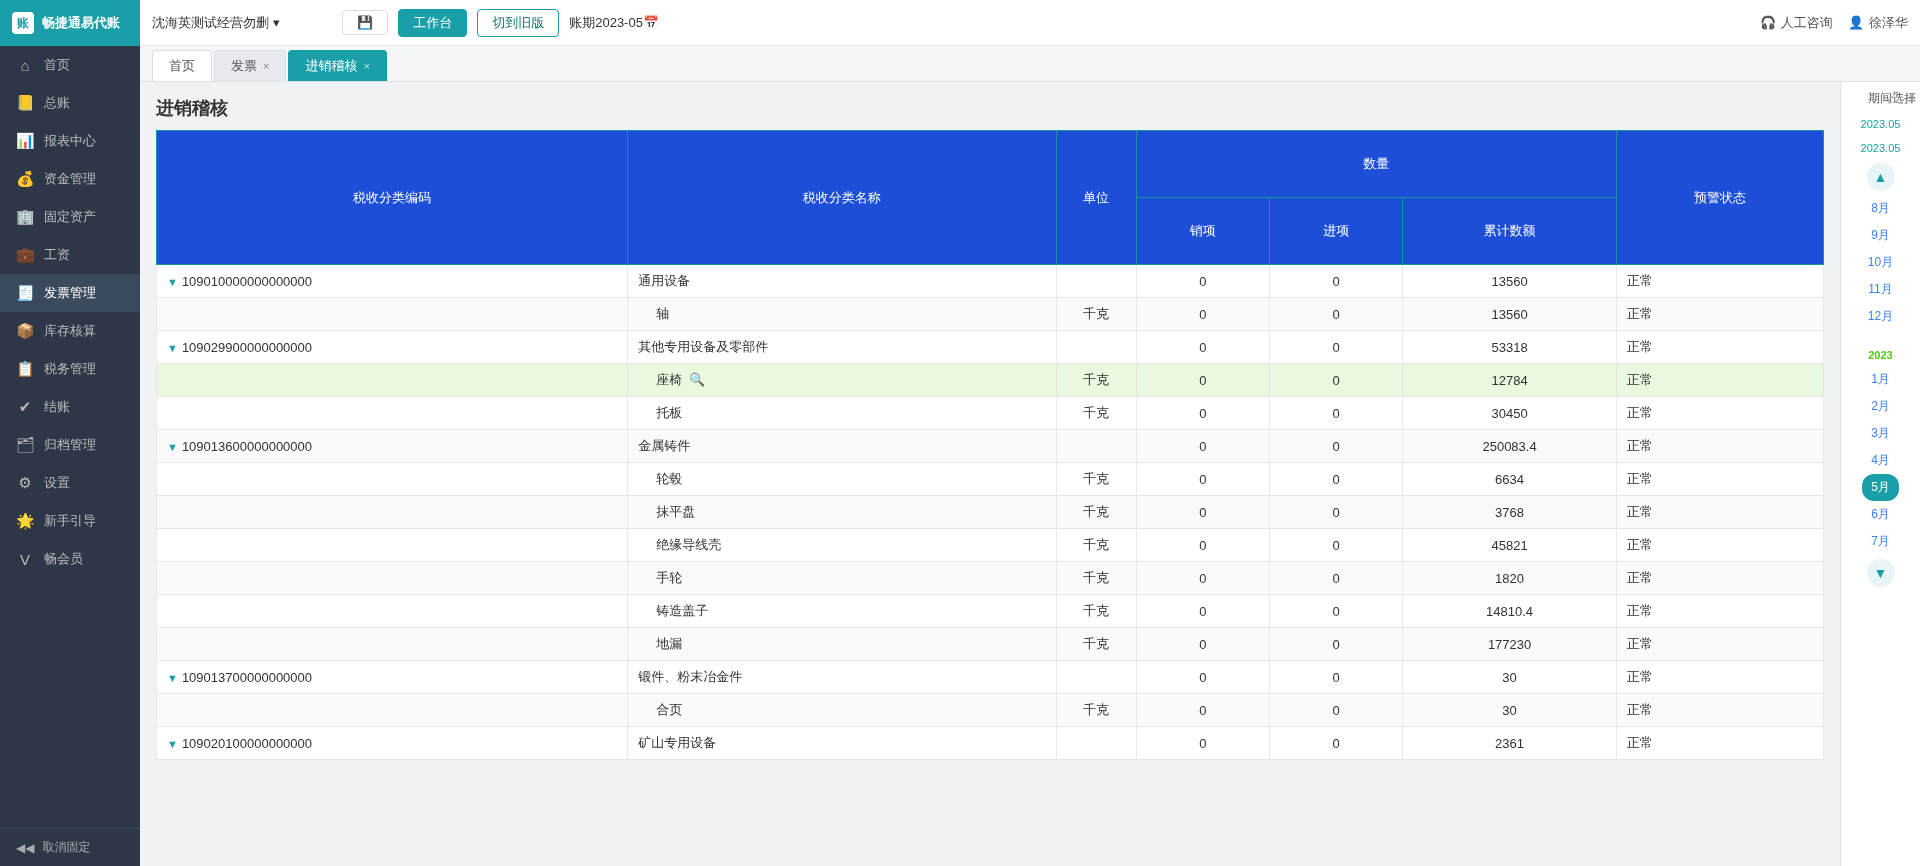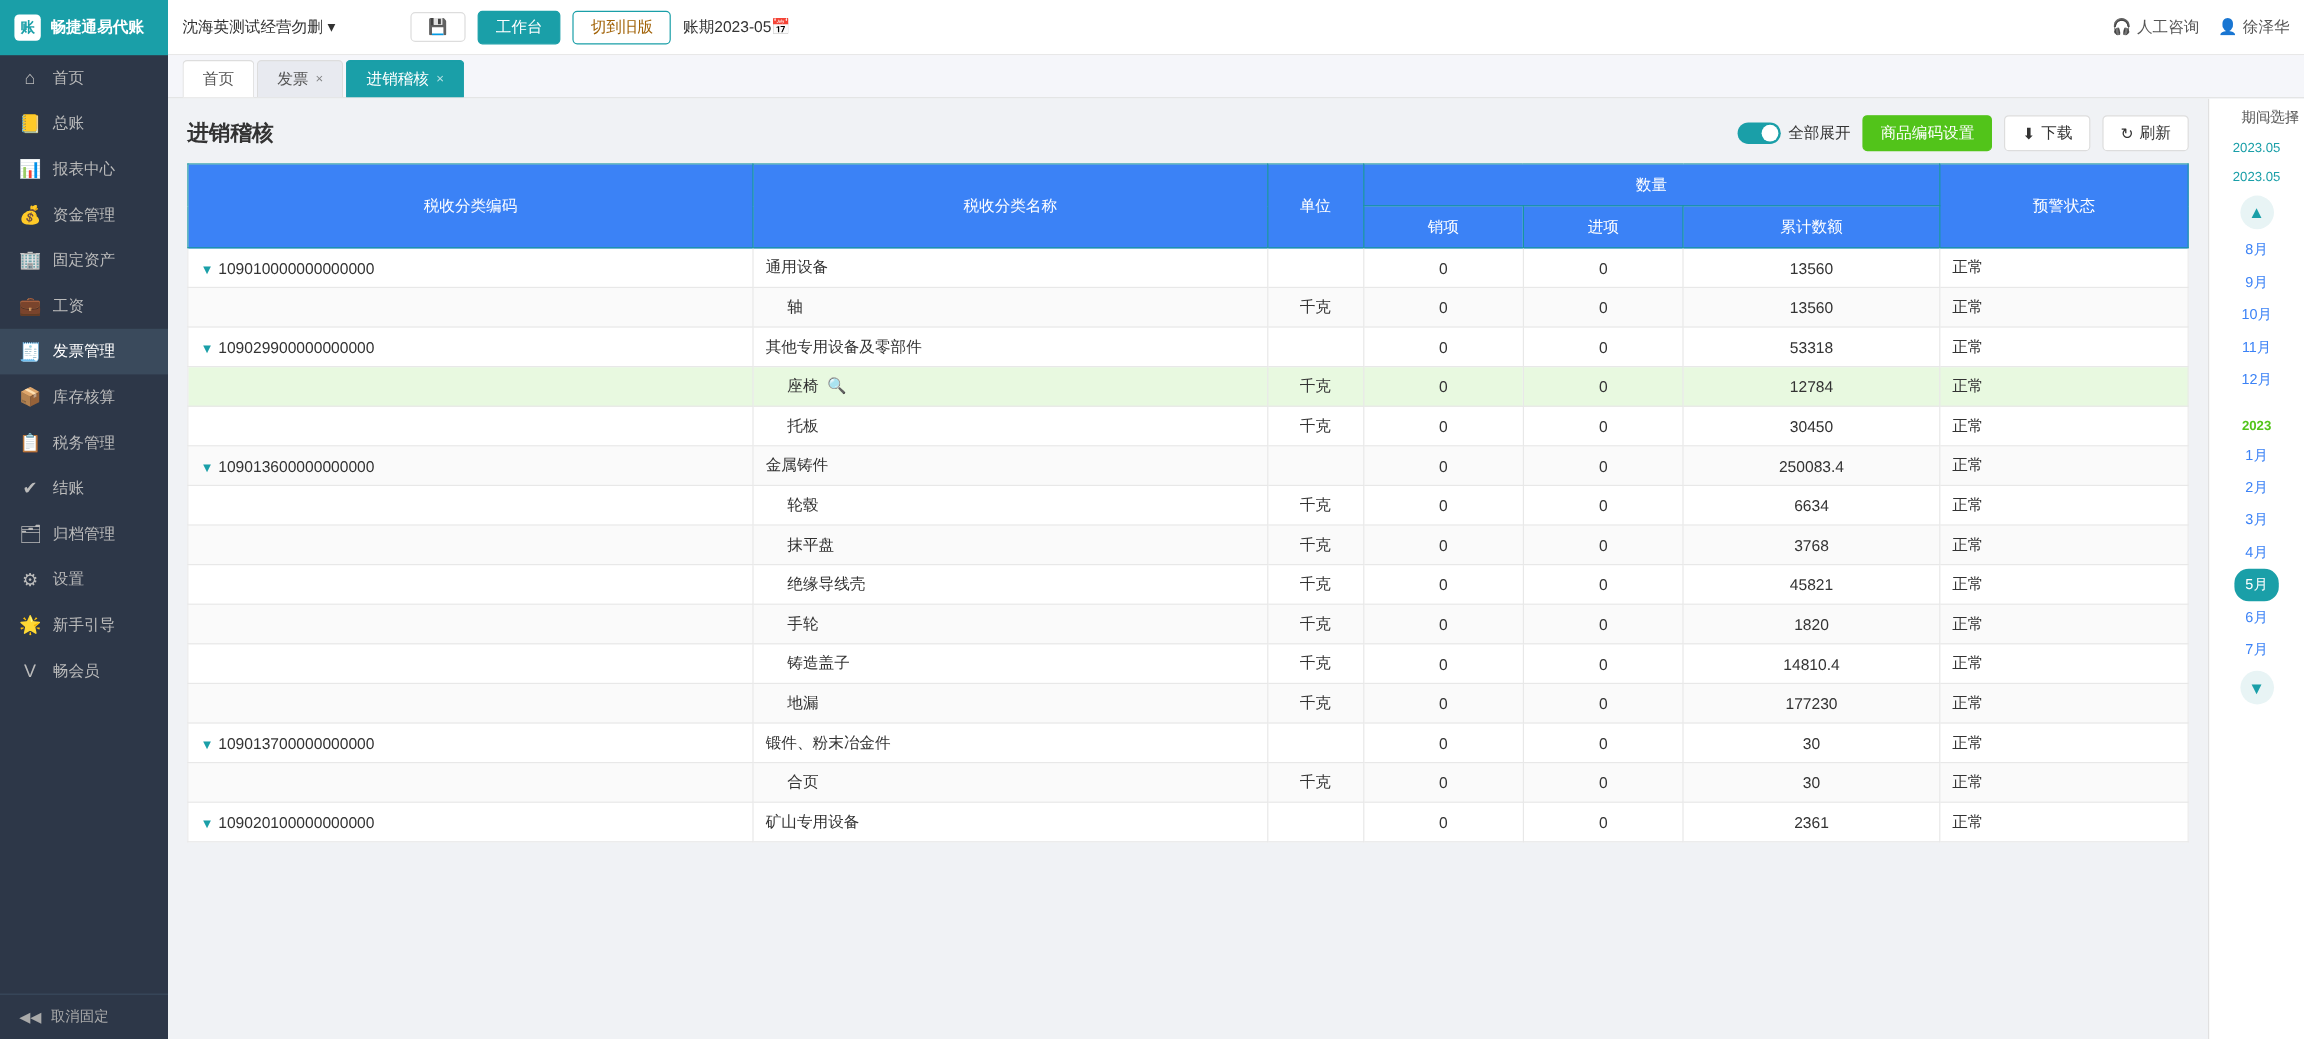--- a/index.html
+++ b/index.html
@@ -95,21 +95,21 @@
       font-size: 13px;
       color: #333;
     }
     .topbar-btn.blue {
       background: #1a9fa8;
       color: #fff;
       border-color: #1a9fa8;
     }
     .topbar-btn.outline-blue {
       background: #fff;
-      color: #a16207;
+      color: #0f766e;
       border-color: #1a9fa8;
     }
     .topbar-period { font-size: 13px; color: #333; display: flex; align-items: center; gap: 0; }
     .topbar-right { margin-left: auto; display: flex; align-items: center; gap: 16px; font-size: 13px; color: #555; }
     .topbar-right-item { display: flex; align-items: center; gap: 4px; cursor: pointer; }
 
     
     .tabs-bar {
       background: #f5f6fa;
       height: 36px;
@@ -215,23 +215,23 @@
     }
 
     
     .data-table {
       width: 100%;
       border-collapse: collapse;
       background: #fff;
       font-size: 13px;
     }
     .data-table th {
-      background: #3b82f6;
+      background: #1d4ed8;
       color: #fff;
-      padding: 8px 10px;
+      padding: 24px 10px;
       text-align: center;
       font-weight: normal;
       border: 1px solid #17959e;
     }
     .data-table td {
       padding: 7px 10px;
       border: 1px solid #e8e8e8;
       color: #333;
     }
     .data-table tr:nth-child(even) td { background: #fafafa; }
@@ -428,35 +428,20 @@
       <span>进销稽核</span>
       <span class="tab-close">×</span>
     </div>
   </div>
 
   <div class="content-area">
     <div class="page-main">
 
       <div class="page-header">
         <h1 class="page-title">进销稽核</h1>
-        <div class="page-header-actions">
-          <div class="toggle-label">
-            <div class="toggle-switch"></div>
-            <span>全部展开</span>
-          </div>
-          <button class="action-btn green">商品编码设置</button>
-          <button class="action-btn">
-            <span>⬇</span>
-            <span>下载</span>
-          </button>
-          <button class="action-btn">
-            <span>↻</span>
-            <span>刷新</span>
-          </button>
-        </div>
       </div>
 
       <div style="overflow:auto; flex:1;">
         <table class="data-table">
           <thead>
             <tr>
               <th rowspan="2">税收分类编码</th>
               <th rowspan="2">税收分类名称</th>
               <th rowspan="2" style="width:80px;">单位</th>
               <th colspan="3" class="th-group">数量</th>

